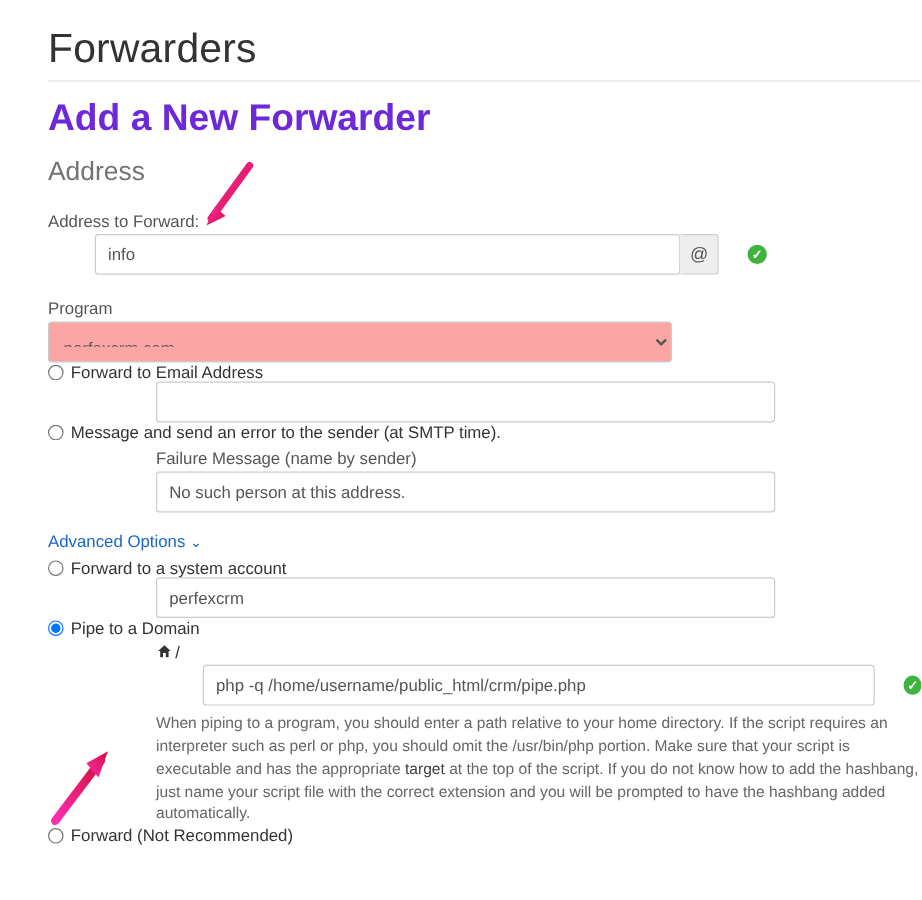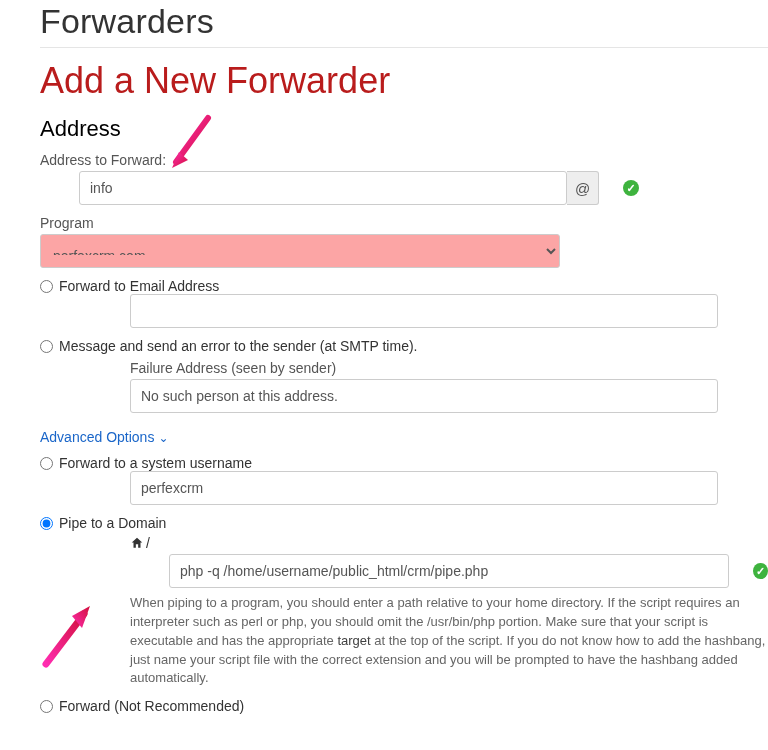--- a/index.html
+++ b/index.html
@@ -9,44 +9,44 @@
     color: #333;
     margin: 0;
     padding: 0 0 20px 40px;
     width: 768px;
     background: #fff;
   }
   h1 {
     font-size: 34px;
     font-weight: 300;
     color: #333;
-    margin: 2px 0 6px 0;
+    margin: 22px 0 6px 0;
     letter-spacing: .2px;
   }
   .page-rule {
     border: 0;
     border-top: 1px solid #e5e5e5;
     margin: 4px 0 12px 0;
   }
   h2 {
-    font-size: 36px;
-    font-weight: 400;
-    color: #b91c1c;
+    font-size: 31px;
+    font-weight: 700;
+    color: #6d28d9;
     margin: 6px 0 10px 0;
   }
   h3 {
     font-size: 22px;
     font-weight: 300;
-    color: #000000;
+    color: #737373;
     margin: 14px 0 8px 0;
   }
   .field-label {
     font-size: 14px;
     color: #555;
-    margin: 10px 0 3px 0;
+    margin: 20px 0 3px 0;
   }
   .row { display: flex; align-items: center; gap: 6px; padding-left: 39px; }
   .input-group {
     display: flex;
     width: 520px;
   }
   input[type=text] {
     width: 100%;
     height: 34px;
     padding: 6px 10px;
@@ -70,25 +70,25 @@
     background: #3eb33e;
     display: inline-flex; align-items: center; justify-content: center;
     color: #fff; font-size: 11px; font-weight: bold;
     margin-left: 18px;
   }
   select {
     width: 520px; height: 34px;
     border: 1px solid #ccc; border-radius: 3px;
     padding: 12px 8px; font-size: 14px; color: #555; background: #fca5a5;
   }
-  .radio-row { display: flex; align-items: center; gap: 6px; margin-top: 10px; }
+  .radio-row { display: flex; align-items: center; gap: 6px; }
   .radio-row input[type=radio] { margin: 0; }
   .sub { margin-left: 90px; }
   .sub .field-label { margin-top: 6px; }
-  .sub input[type=text] { width: 588px; }
+  .sub input[type=text] { width: 516px; }
   .adv-toggle {
     color: #1a66c9;
     font-weight: normal;
     font-size: 14px;
     margin: 16px 0 6px 0;
     cursor: pointer;
   }
   .chev {
     display: inline-block;
     margin-left: 4px;
@@ -157,31 +157,31 @@
   </div>
   <div class="sub">
     <input type="text" value="" style="">
   </div>
 
   <div class="radio-row">
     <input type="radio" name="dest" style="">
     <span>Message and send an error to the sender (at SMTP time).</span>
   </div>
   <div class="sub">
-    <div class="field-label">Failure Address (seen by sender)</div>
+    <div class="field-label">Failure Message (name by sender)</div>
     <input type="text" value="No such person at this address." style="">
   </div>
 
   <div class="adv-toggle">
     <span>Advanced Options</span><span class="chev">⌄</span>
   </div>
 
   <div class="radio-row">
     <input type="radio" name="dest" style="">
-    <span>Forward to a system username</span>
+    <span>Forward to a system account</span>
   </div>
   <div class="sub">
     <input type="text" value="perfexcrm" style="">
   </div>
 
   <div class="radio-row">
     <input type="radio" name="dest" checked="" style="">
     <span>Pipe to a Domain</span>
   </div>
 

